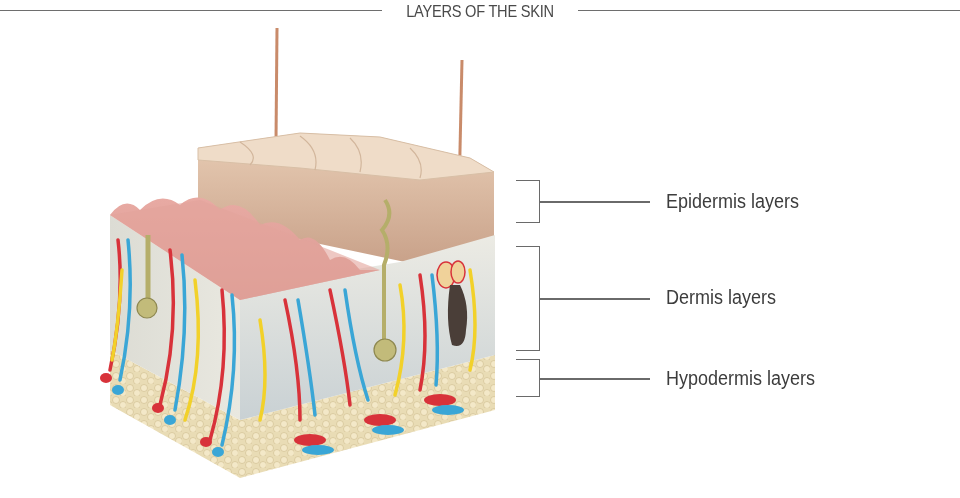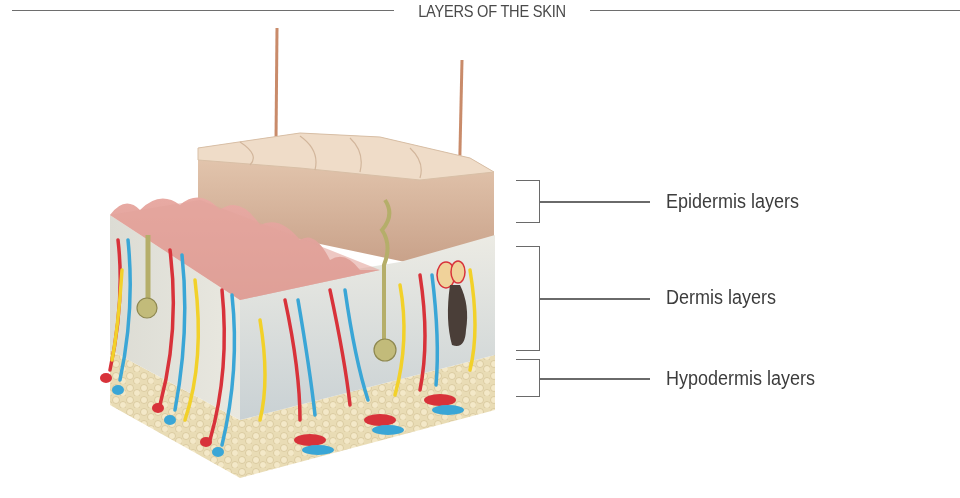--- a/index.html
+++ b/index.html
@@ -1,17 +1,17 @@
 <!DOCTYPE html>
 <html><head>
 <meta charset="utf-8">
 <style>
   html,body{margin:0;padding:0;background:#fff;}
   body{width:960px;height:498px;position:relative;overflow:hidden;font-family:"Liberation Sans",sans-serif;}
-  .title-bar{position:absolute;top:0;left:12px;width:892px;height:24px;}
+  .title-bar{position:absolute;top:0;left:0;width:892px;height:24px;}
   .title-line{position:absolute;top:10px;height:1px;background:#6e6e6e;}
   .title-text{position:absolute;top:2px;left:390px;width:180px;text-align:center;font-size:17px;color:#4a4a4a;letter-spacing:-0.3px;transform:scaleX(0.86);transform-origin:center;}
   .illus{position:absolute;left:95px;top:20px;}
   .bracket{position:absolute;border:1.5px solid #6a6a6a;border-left:none;width:24px;box-sizing:border-box;}
   .connector{position:absolute;height:1.5px;background:#6a6a6a;}
   .label{position:absolute;font-size:20px;color:#3d3d3d;transform:scaleX(0.9);transform-origin:left center;white-space:nowrap;}
 </style>
 </head>
 <body>
 

